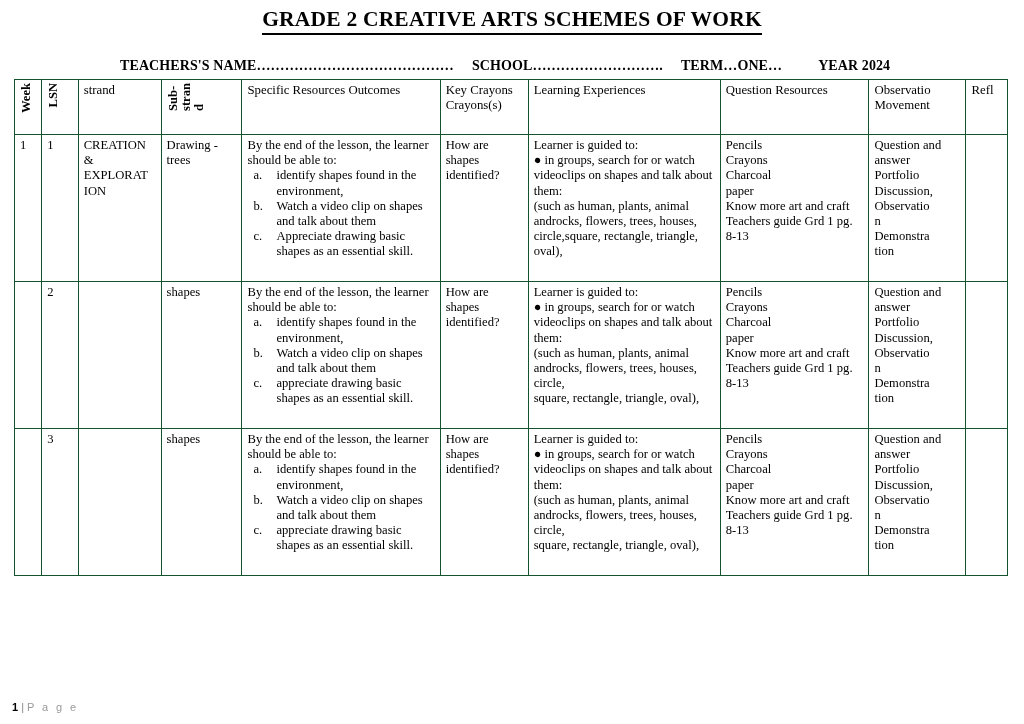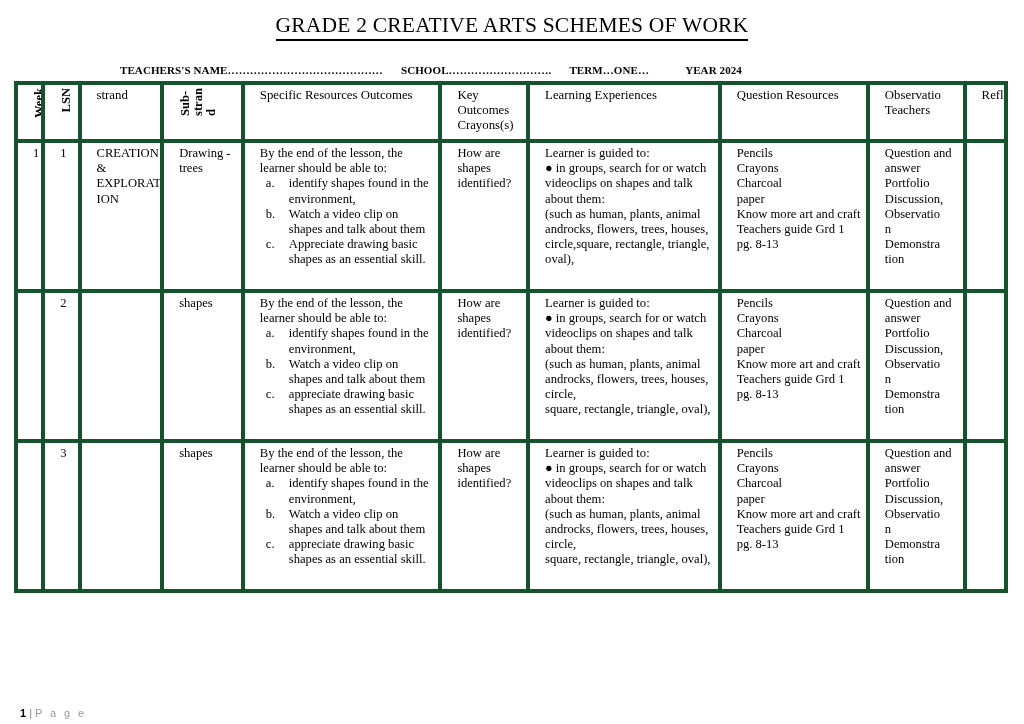--- a/index.html
+++ b/index.html
@@ -19,35 +19,35 @@
     position: relative;
     width: 1024px;
     height: 724px;
     box-sizing: border-box;
   }
 
   
   .doc-title {
     text-align: center;
     font-size: 21.5px;
-    font-weight: normal;
+    font-weight: bold;
     letter-spacing: 0.2px;
-    margin: 13px 0 0 0;
+    margin: 7px 0 0 0;
     padding: 0 0 2px 0;
     display: block;
   }
   .doc-title span {
     border-bottom: 2.5px solid #000;
     padding-bottom: 2px;
   }
 
   
   .subtitle-line {
     margin: 24px 0 0 0;
-    font-size: 11px;
+    font-size: 14px;
     font-weight: bold;
     padding-left: 120px;
     white-space: nowrap;
     letter-spacing: 0.1px;
   }
   .subtitle-line .gap { display: inline-block; width: 18px; }
 
   
   .refs {
     margin: 17px 0 0 22px;
@@ -63,23 +63,23 @@
 
   
   table.scheme {
     border-collapse: collapse;
     table-layout: fixed;
     margin: 5px 0 0 14px;
     width: 994px;
     font-size: 12.6px;
   }
   table.scheme td, table.scheme th {
-    border: 4px solid #14532d;
+    border: 1px solid #14532d;
     vertical-align: top;
-    padding: 3px 4px 3px 15px;
+    padding: 3px 4px 3px 5px;
     font-weight: normal;
     text-align: left;
     line-height: 15.2px;
     overflow: hidden;
     margin-top: 16px;
   }
   
   thead th {
     text-align: center;
     font-weight: bold;
@@ -137,21 +137,21 @@
     left: 6px;
     top: 0;
   }
   .le-line { display: block; font-family: Liberation Serif, serif; }
   .lr-line { display: block; }
   .am-line { display: block; }
 
   
   .footer {
     position: absolute;
-    left: 20px;
+    left: 12px;
     bottom: 18px;
     font-family: "Liberation Sans", "DejaVu Sans", sans-serif;
     font-size: 11px;
   }
   .footer .pno { font-weight: bold; color: #000; }
   .footer .sep { color: #888; margin: 0 3px; }
   .footer .pword { color: #9a9a9a; letter-spacing: 2.4px; }
 </style>
 </head>
 <body>
@@ -180,24 +180,24 @@
     </colgroup>
     <thead>
       <tr>
         <th class="vcell"><span class="rot">Week</span></th>
         <th class="vcell"><span class="rot">LSN</span></th>
         <th>strand</th>
         <th class="subcell"><span class="sub-wrap"><span class="rot">Sub-
 stran
 d</span></span></th>
         <th>Specific Resources Outcomes</th>
-        <th><span>Key Outcomes</span><br><span>Crayons(s)</span></th>
+        <th><span>Key Crayons</span><br><span>Crayons(s)</span></th>
         <th>Learning Experiences</th>
         <th>Question Resources</th>
-        <th><span>Observatio</span><br><span>Teachers</span></th>
+        <th><span>Observatio</span><br><span>Movement</span></th>
         <th>Refl</th>
       </tr>
     </thead>
     <tbody>
         <tr class="row-body">
           <td class="week-cell">1</td>
           <td class="lsn-cell">1</td>
           <td class="strand-cell">CREATION &amp; EXPLORAT ION</td>
           <td class="sub-cell">Drawing - trees</td>
           <td>

